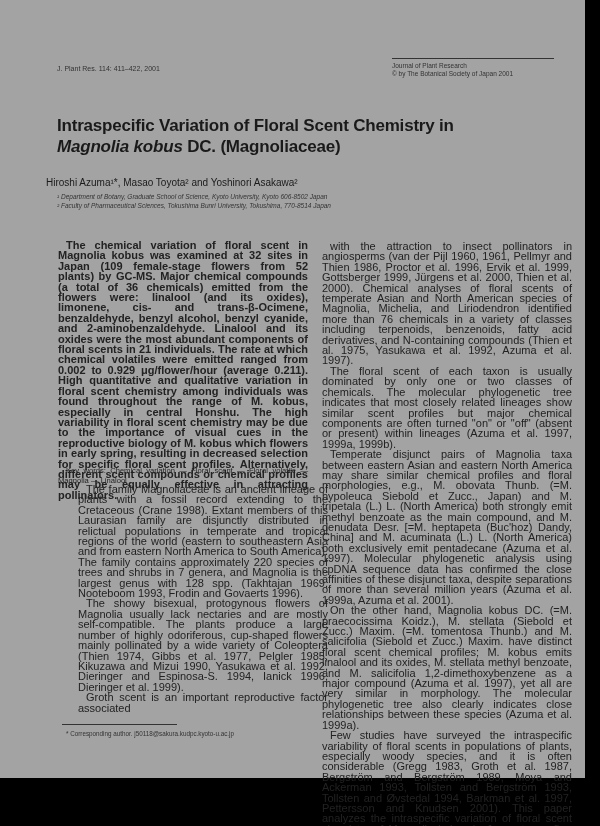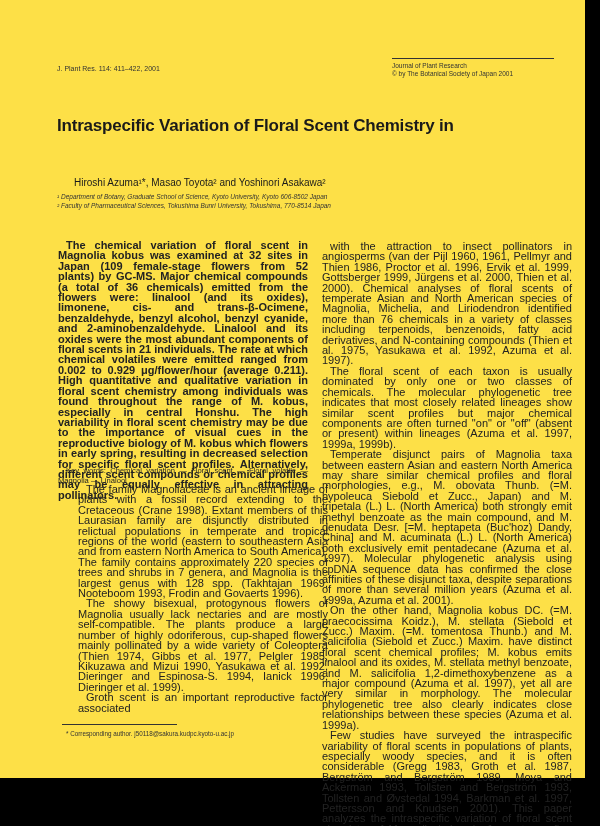--- a/index.html
+++ b/index.html
@@ -2,37 +2,37 @@
 <html><head>
   <meta charset="utf-8">
   <style>
     html, body { margin: 0; padding: 0; }
     body {
       width: 600px; height: 826px; background: #000; overflow: hidden;
       position: relative;
     }
     .page {
       position: absolute; left: 0; top: 0; width: 585px; height: 778px;
-      background: #fde047; color: #1a1a1a;
+      background: #a3a3a3; color: #1a1a1a;
       font-family: "Liberation Sans", sans-serif;
     }
     .citation {
       position: absolute; left: 57px; top: 65px; font-size: 7px; color: #333;
     }
     .journal-box {
       position: absolute; left: 392px; top: 58px; width: 162px;
       border-top: 1px solid #333; padding-top: 3px; font-size: 6.5px; line-height: 8px; color: #333;
     }
     .title {
       position: absolute; left: 57px; top: 115px; width: 500px;
       font-size: 17px; font-weight: bold; line-height: 21px; letter-spacing: -0.2px;
     }
     .title i { font-style: italic; }
     .authors {
-      position: absolute; left: 74px; top: 177px; font-size: 10px;
+      position: absolute; left: 46px; top: 177px; font-size: 10px;
     }
     .affil {
       position: absolute; left: 57px; width: 500px; font-size: 6.5px; font-style: italic; color: #333;
     }
     .affil1 { top: 193px; }
     .affil2 { top: 202px; }
     .col {
       position: absolute; width: 250px; font-size: 11px; line-height: 10.4px;
       text-align: justify; color: #222;
     }
@@ -55,20 +55,21 @@
 
 <div class="page">
   <div class="citation">J. Plant Res. 114: 411–422, 2001</div>
   <div class="journal-box">
     <div>Journal of Plant Research</div>
     <div>© by The Botanical Society of Japan 2001</div>
   </div>
 
   <div class="title">
     <div>Intraspecific Variation of Floral Scent Chemistry in</div>
+    <div><i>Magnolia kobus</i><span> DC. (Magnoliaceae)</span></div>
   </div>
 
   <div class="authors">Hiroshi Azuma¹*, Masao Toyota² and Yoshinori Asakawa²</div>
   <div class="affil affil1">¹ Department of Botany, Graduate School of Science, Kyoto University, Kyoto 606-8502 Japan</div>
   <div class="affil affil2">² Faculty of Pharmaceutical Sciences, Tokushima Bunri University, Tokushima, 770-8514 Japan</div>
 
   <div class="col col-left abstract">
     <p>The chemical variation of floral scent in Magnolia kobus was examined at 32 sites in Japan (109 female-stage flowers from 52 plants) by GC-MS. Major chemical compounds (a total of 36 chemicals) emitted from the flowers were: linalool (and its oxides), limonene, cis- and trans-β-Ocimene, benzaldehyde, benzyl alcohol, benzyl cyanide, and 2-aminobenzaldehyde. Linalool and its oxides were the most abundant components of floral scents in 21 individuals. The rate at which chemical volatiles were emitted ranged from 0.002 to 0.929 μg/flower/hour (average 0.211). High quantitative and qualitative variation in floral scent chemistry among individuals was found throughout the range of M. kobus, especially in central Honshu. The high variability in floral scent chemistry may be due to the importance of visual cues in the reproductive biology of M. kobus which flowers in early spring, resulting in decreased selection for specific floral scent profiles. Alternatively, different scent compounds or chemical profiles may be equally effective in attracting pollinators.</p>
   </div>
 

